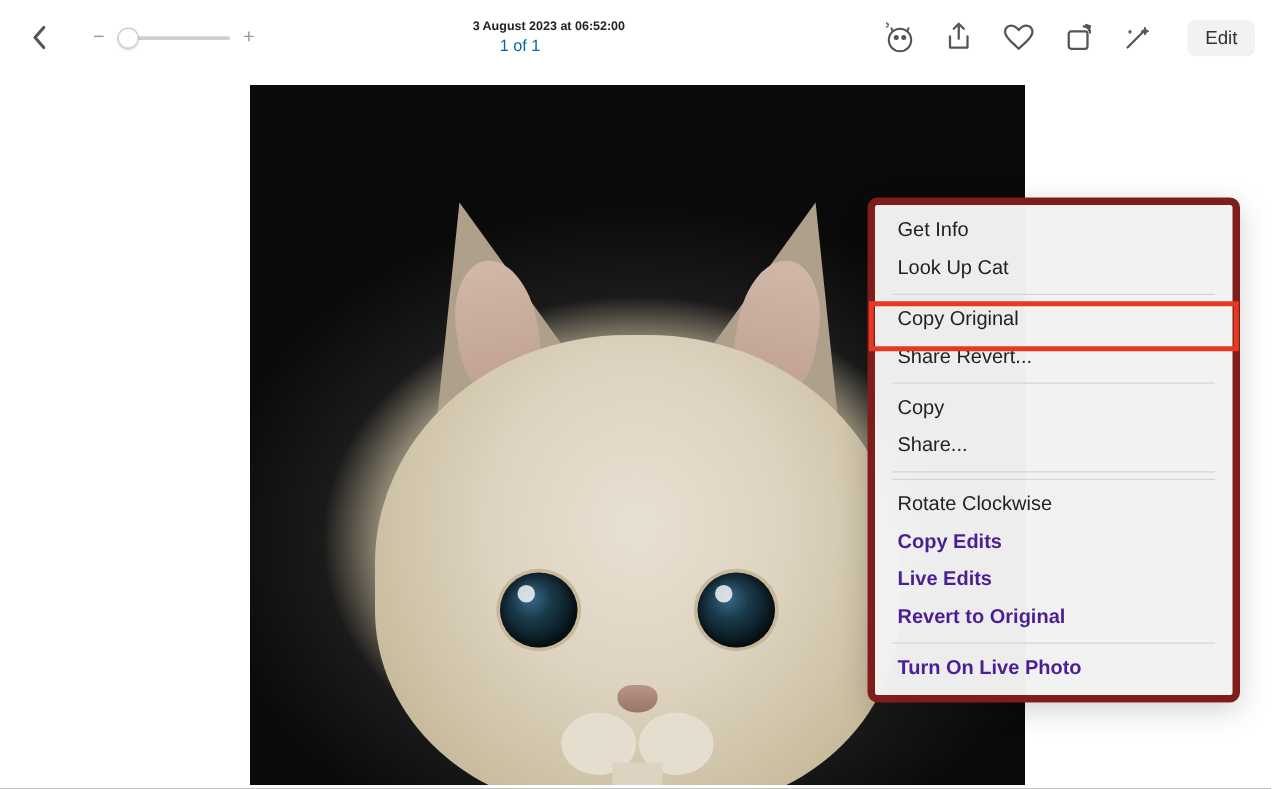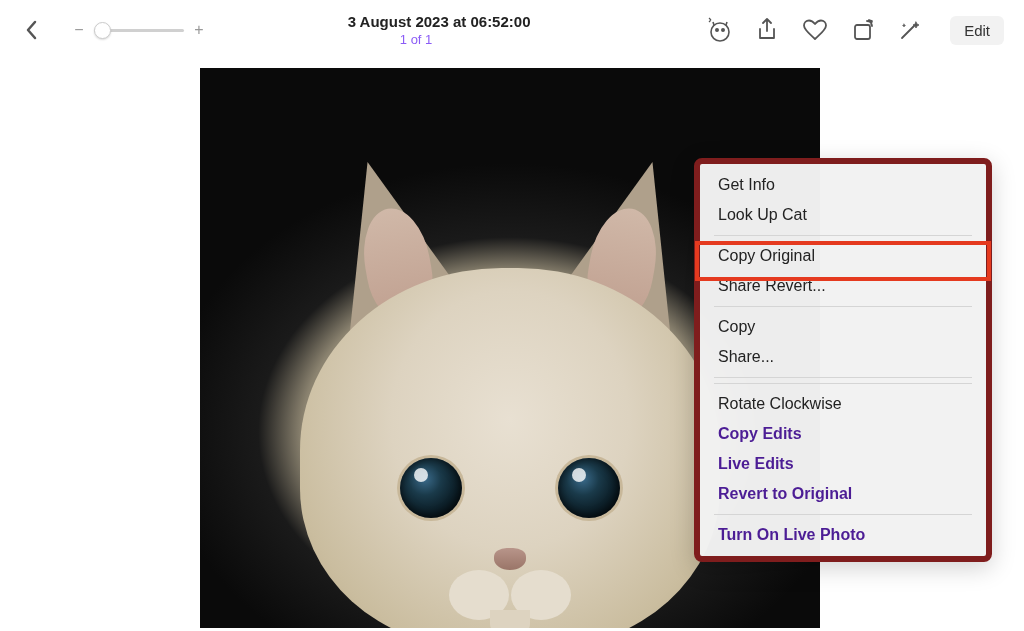--- a/index.html
+++ b/index.html
@@ -67,28 +67,28 @@
     .title-area {
       flex: 1;
       text-align: center;
       display: flex;
       flex-direction: column;
       align-items: center;
       justify-content: center;
       margin-left: -80px;
     }
     .title-date {
-      font-size: 15px;
+      font-size: 10px;
       font-weight: 600;
       color: #222;
       margin-left: 46px;
     }
     .title-count {
       font-size: 13px;
-      color: #8b5cf6;
+      color: #0369a1;
       margin-top: 2px;
     }
     .toolbar-actions {
       display: flex;
       align-items: center;
       gap: 22px;
     }
     .toolbar-icon {
       width: 26px;
       height: 26px;

